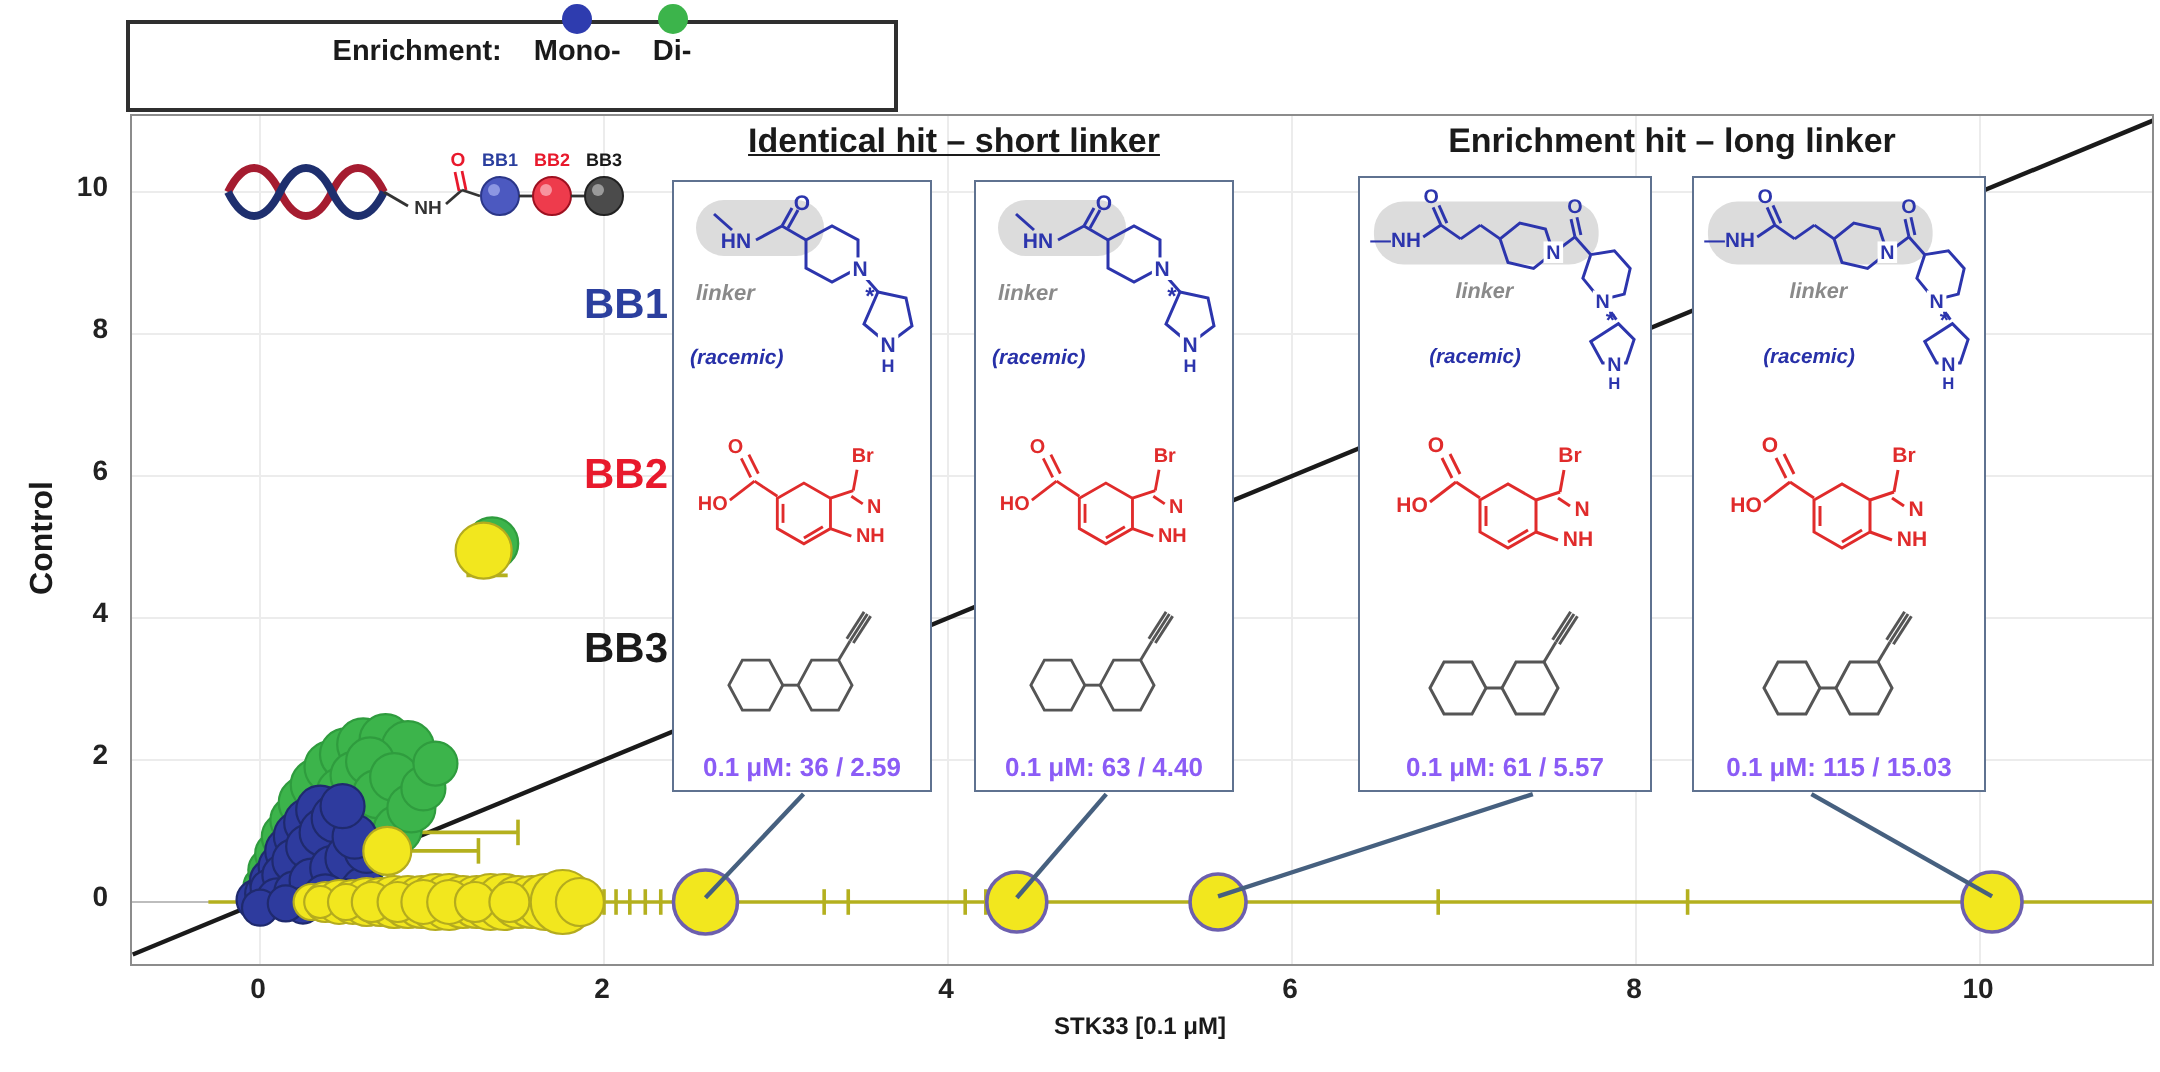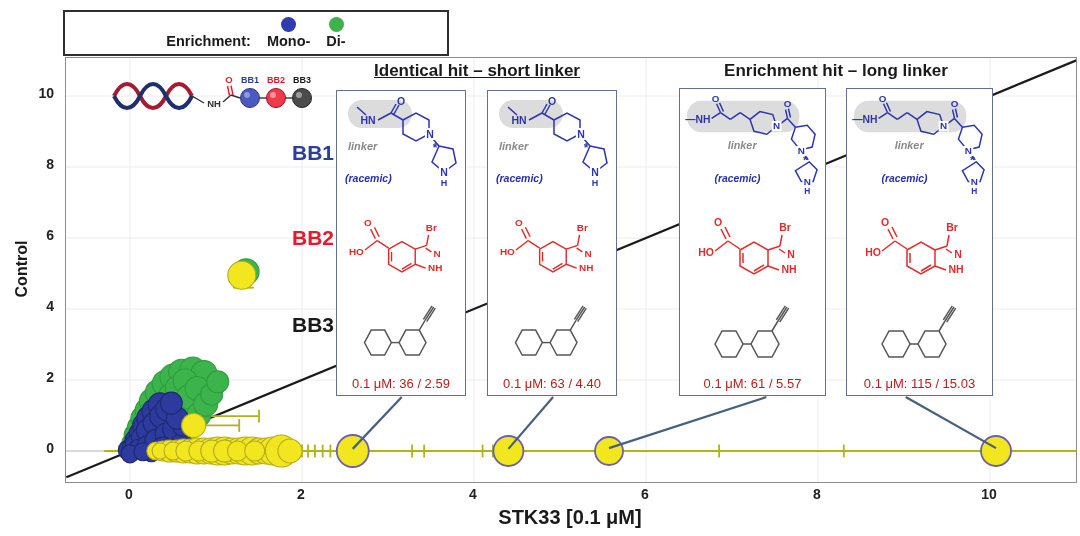--- a/index.html
+++ b/index.html
@@ -2,53 +2,53 @@
 <html><head>
 <meta charset="utf-8">
 <style>
   html,body{margin:0;padding:0;background:#ffffff;}
   #fig{position:relative;width:1080px;height:536px;background:#fff;
        font-family:"Liberation Sans",sans-serif;overflow:hidden;}
   .abs{position:absolute;}
   
   .legend-box{left:63px;top:10px;width:386px;height:46px;border:2px solid #2f2f2f;
       display:flex;align-items:flex-end;justify-content:center;gap:16px;
-      padding-bottom:5px;box-sizing:border-box;background:#fff;}
+      padding-bottom:20px;box-sizing:border-box;background:#fff;}
   .legend-prefix{font-weight:700;font-size:14.5px;color:#1a1a1a;}
   .legend-item{display:flex;flex-direction:column;align-items:center;gap:1px;}
   .legend-dot{width:15px;height:15px;border-radius:50%;}
   .legend-label{font-weight:700;font-size:14.5px;color:#1a1a1a;}
   .title-box{left:449px;top:10px;width:626px;height:46px;border:2px solid #2f2f2f;
       display:flex;align-items:center;justify-content:center;box-sizing:border-box;
       font-weight:700;font-size:17px;color:#1a1a1a;background:#fff;}
   
   .plot-frame{left:65px;top:57px;width:1010px;height:424px;border:1.5px solid #8c8c8c;
       box-sizing:content-box;background:#fff;z-index:1;}
   #plot-svg{display:block;}
   .xtick{position:absolute;top:486px;transform:translateX(-50%);
       font-weight:700;font-size:14px;color:#222;}
   .ytick{position:absolute;left:26px;width:28px;text-align:right;
       font-weight:700;font-size:14px;color:#222;}
   .x-axis-label{left:430px;top:506px;width:280px;text-align:center;
-      font-weight:700;font-size:20px;color:#1a1a1a;}
+      font-weight:700;font-size:12px;color:#1a1a1a;}
   .y-axis-label{left:-28px;top:260px;width:100px;text-align:center;
       transform:rotate(-90deg);font-weight:700;font-size:16px;color:#1a1a1a;}
   
   .hit-header{top:61px;text-align:center;font-weight:700;font-size:17px;color:#1a1a1a;z-index:6;}
   .hdr-short{left:331px;width:292px;text-decoration:underline;}
   .hdr-long{left:674px;width:324px;}
   
   .card{background:#fff;border:1.8px solid #5f7290;box-sizing:border-box;z-index:5;
       display:flex;flex-direction:column;align-items:center;justify-content:space-between;
       padding:5px 4px 4px 4px;}
   .card1{left:336px;top:90px;width:130px;height:306px;}
   .card2{left:487px;top:90px;width:130px;height:306px;}
   .card3{left:679px;top:88px;width:147px;height:308px;}
   .card4{left:846px;top:88px;width:147px;height:308px;}
-  .card-value{font-weight:400;font-size:13px;color:#b91c1c;white-space:nowrap;}
+  .card-value{font-weight:700;font-size:13px;color:#8b5cf6;white-space:nowrap;}
   
   .bb-label{position:absolute;width:56px;text-align:right;font-weight:700;font-size:21px;z-index:4;}
   
   .dna{left:110px;top:74px;z-index:4;}
   text{font-family:"Liberation Sans",sans-serif;}
 </style>
 </head>
 <body>
 
 <div id="fig">

